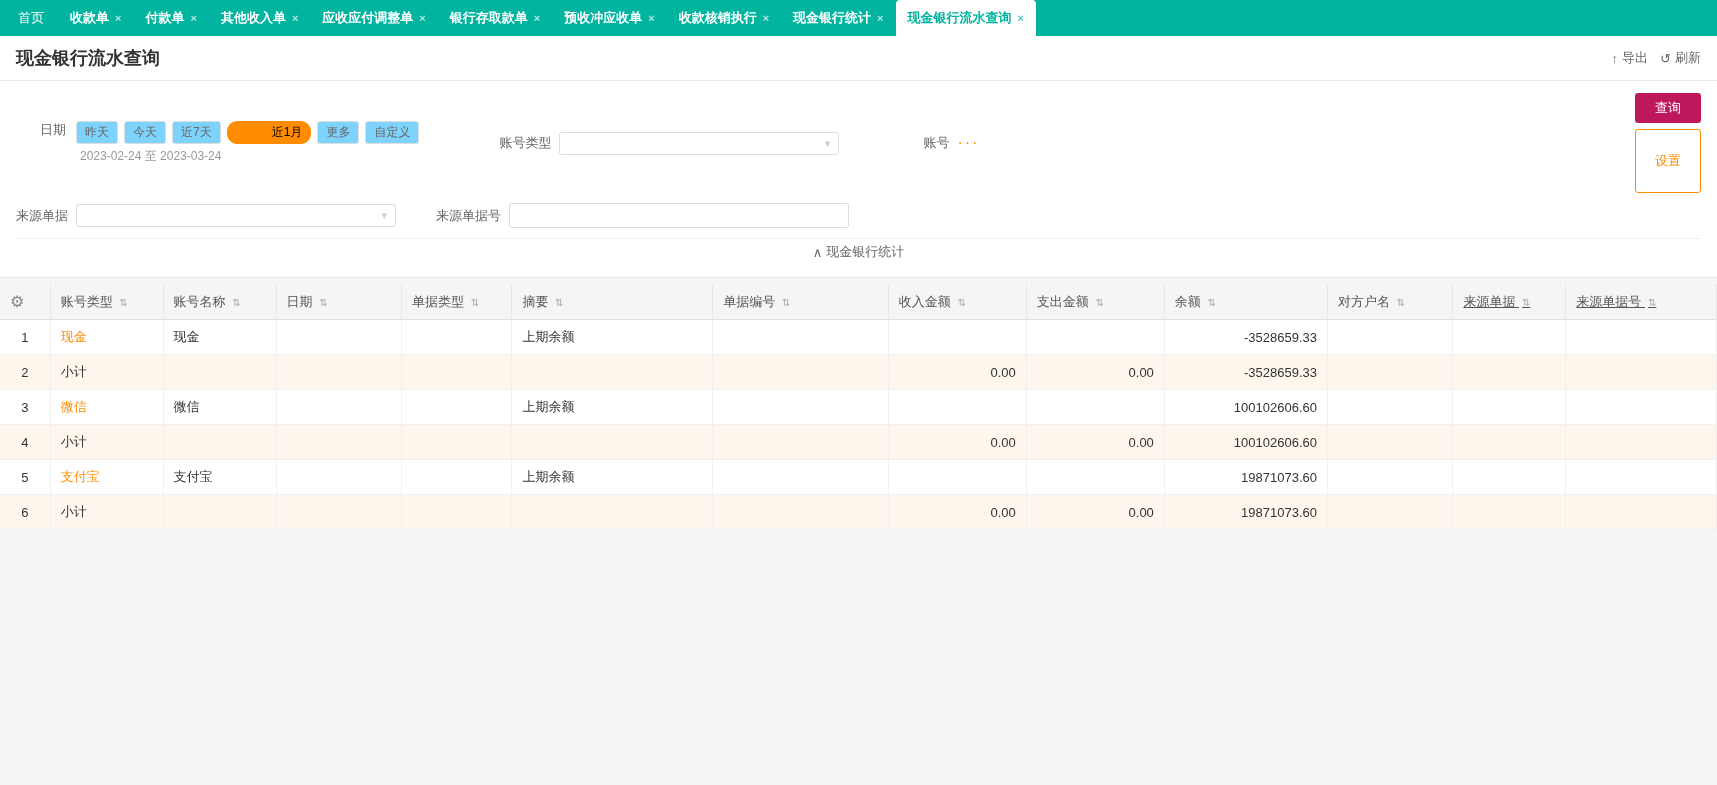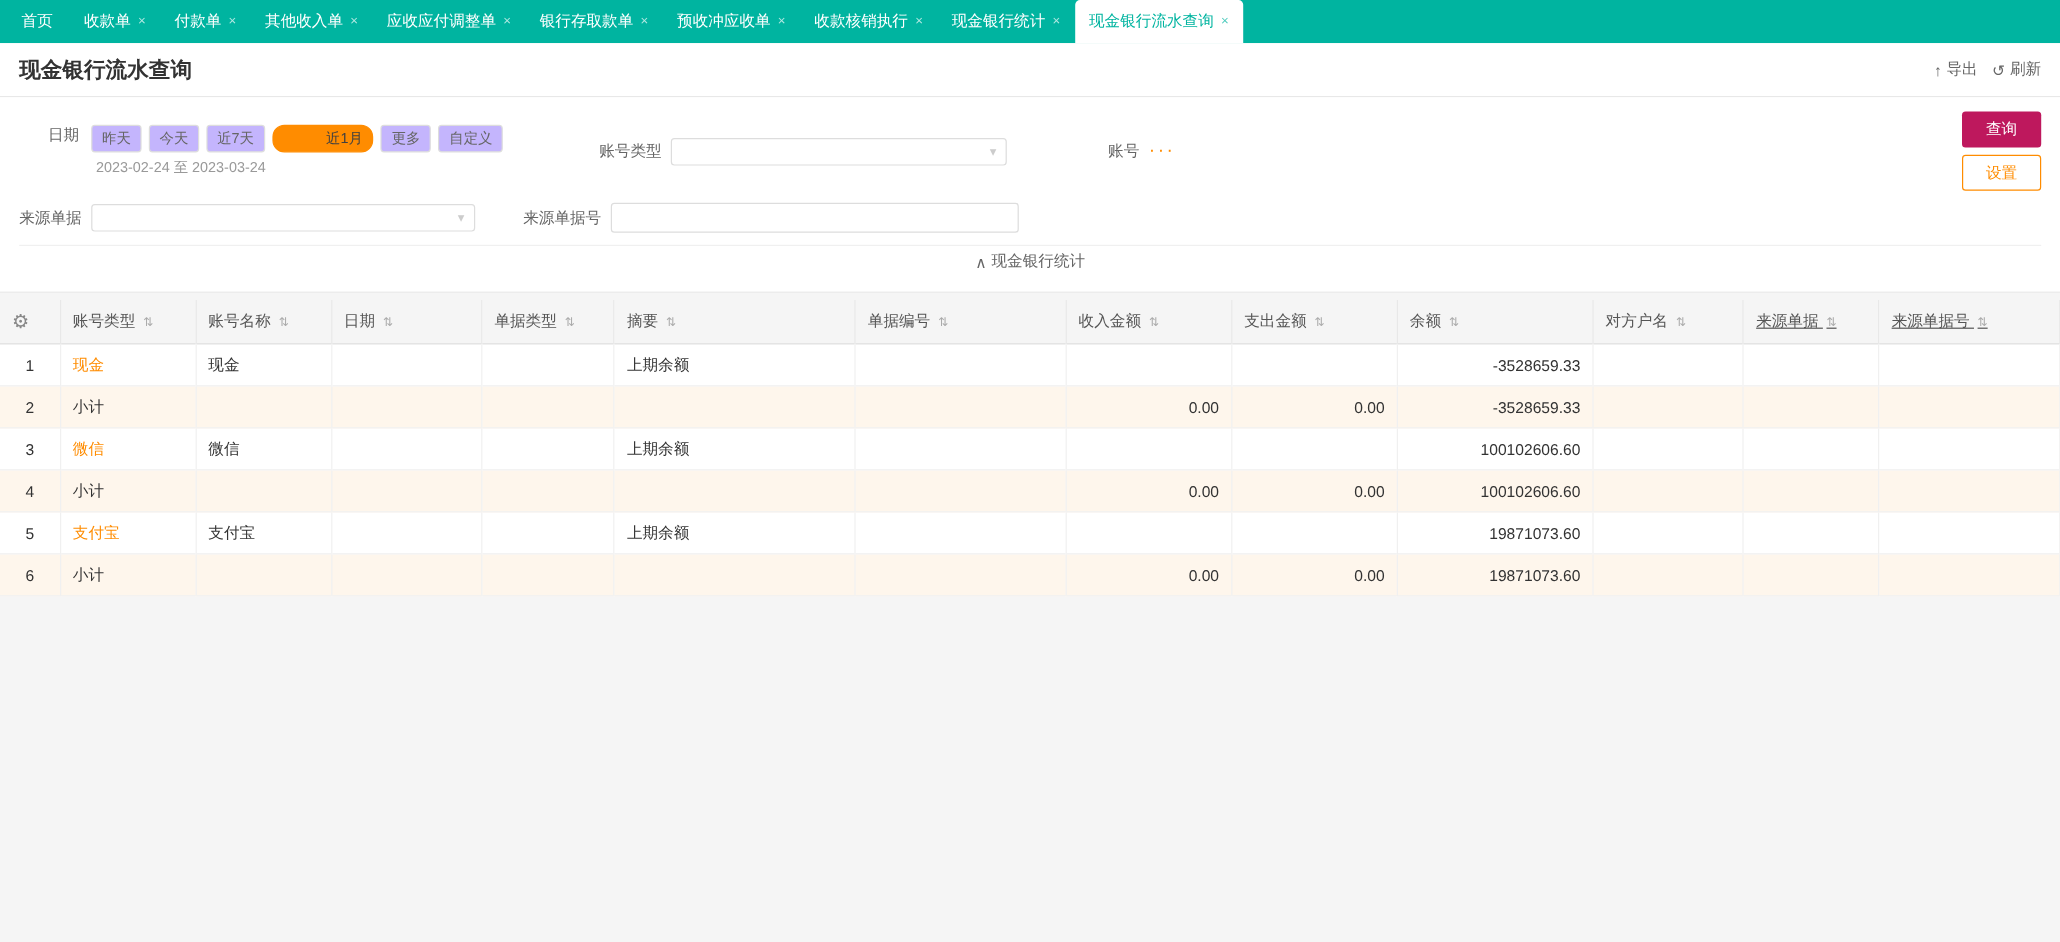--- a/index.html
+++ b/index.html
@@ -16,20 +16,21 @@
     }
     .nav-item {
       color: #fff;
       padding: 0 12px;
       height: 36px;
       display: flex;
       align-items: center;
       cursor: pointer;
       white-space: nowrap;
       font-size: 13px;
+      font-weight: bold;
     }
     .nav-item.active {
       background: #fff;
       color: #00b4a0;
       border-radius: 4px 4px 0 0;
     }
     .nav-item .close-x {
       margin-left: 6px;
       font-size: 11px;
       opacity: 0.7;
@@ -93,26 +94,26 @@
       align-items: center;
       gap: 6px;
     }
     .date-btn {
       padding: 2px 8px;
       border: 1px solid #ddd;
       border-radius: 3px;
       cursor: pointer;
       font-size: 12px;
       color: #666;
-      background: #c4b5fd;
+      background: #7dd3fc;
     }
     .date-btn.active {
       background: #ff8c00;
       border-color: #ff8c00;
-      color: #404040;
+      color: #000000;
       border-radius: 10px;
       padding-left: 44px;
     }
     .date-range-text {
       font-size: 12px;
       color: #999;
       margin-left: 4px;
     }
     .filter-select {
       display: flex;
@@ -152,21 +153,21 @@
       border-radius: 3px;
       padding: 6px 20px;
       cursor: pointer;
       font-size: 13px;
     }
     .btn-settings {
       background: #fff;
       color: #ff8c00;
       border: 1px solid #ff8c00;
       border-radius: 3px;
-      padding: 5px 16px;
+      padding: 22px 16px;
       cursor: pointer;
       font-size: 13px;
     }
     .collapse-btn {
       display: flex;
       align-items: center;
       justify-content: center;
       color: #666;
       cursor: pointer;
       font-size: 12px;

